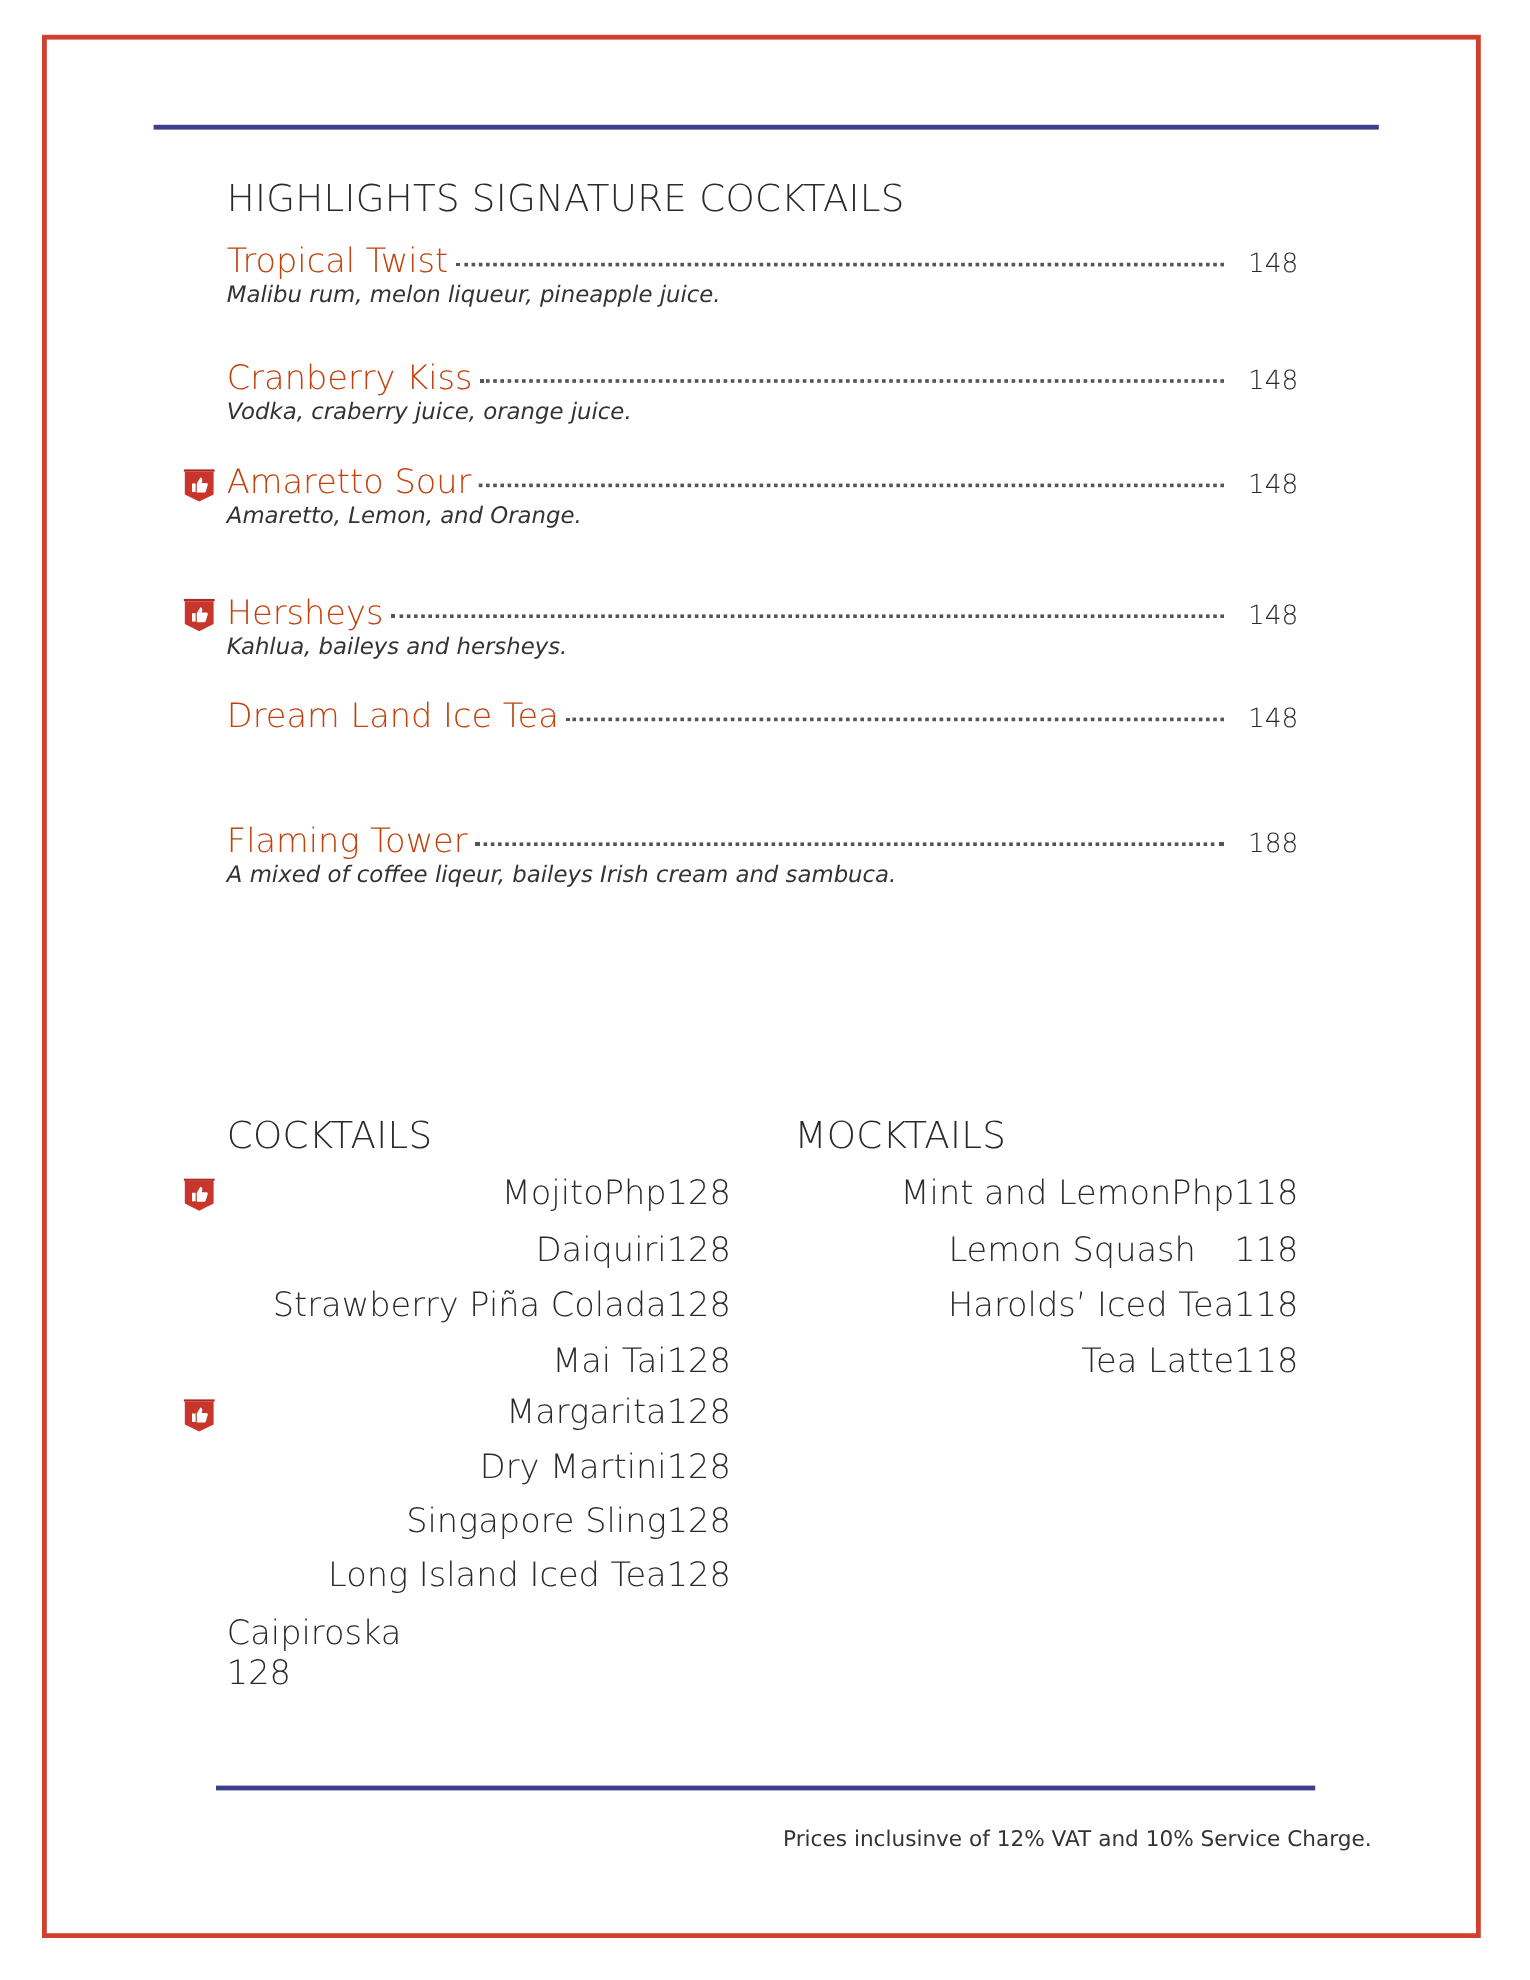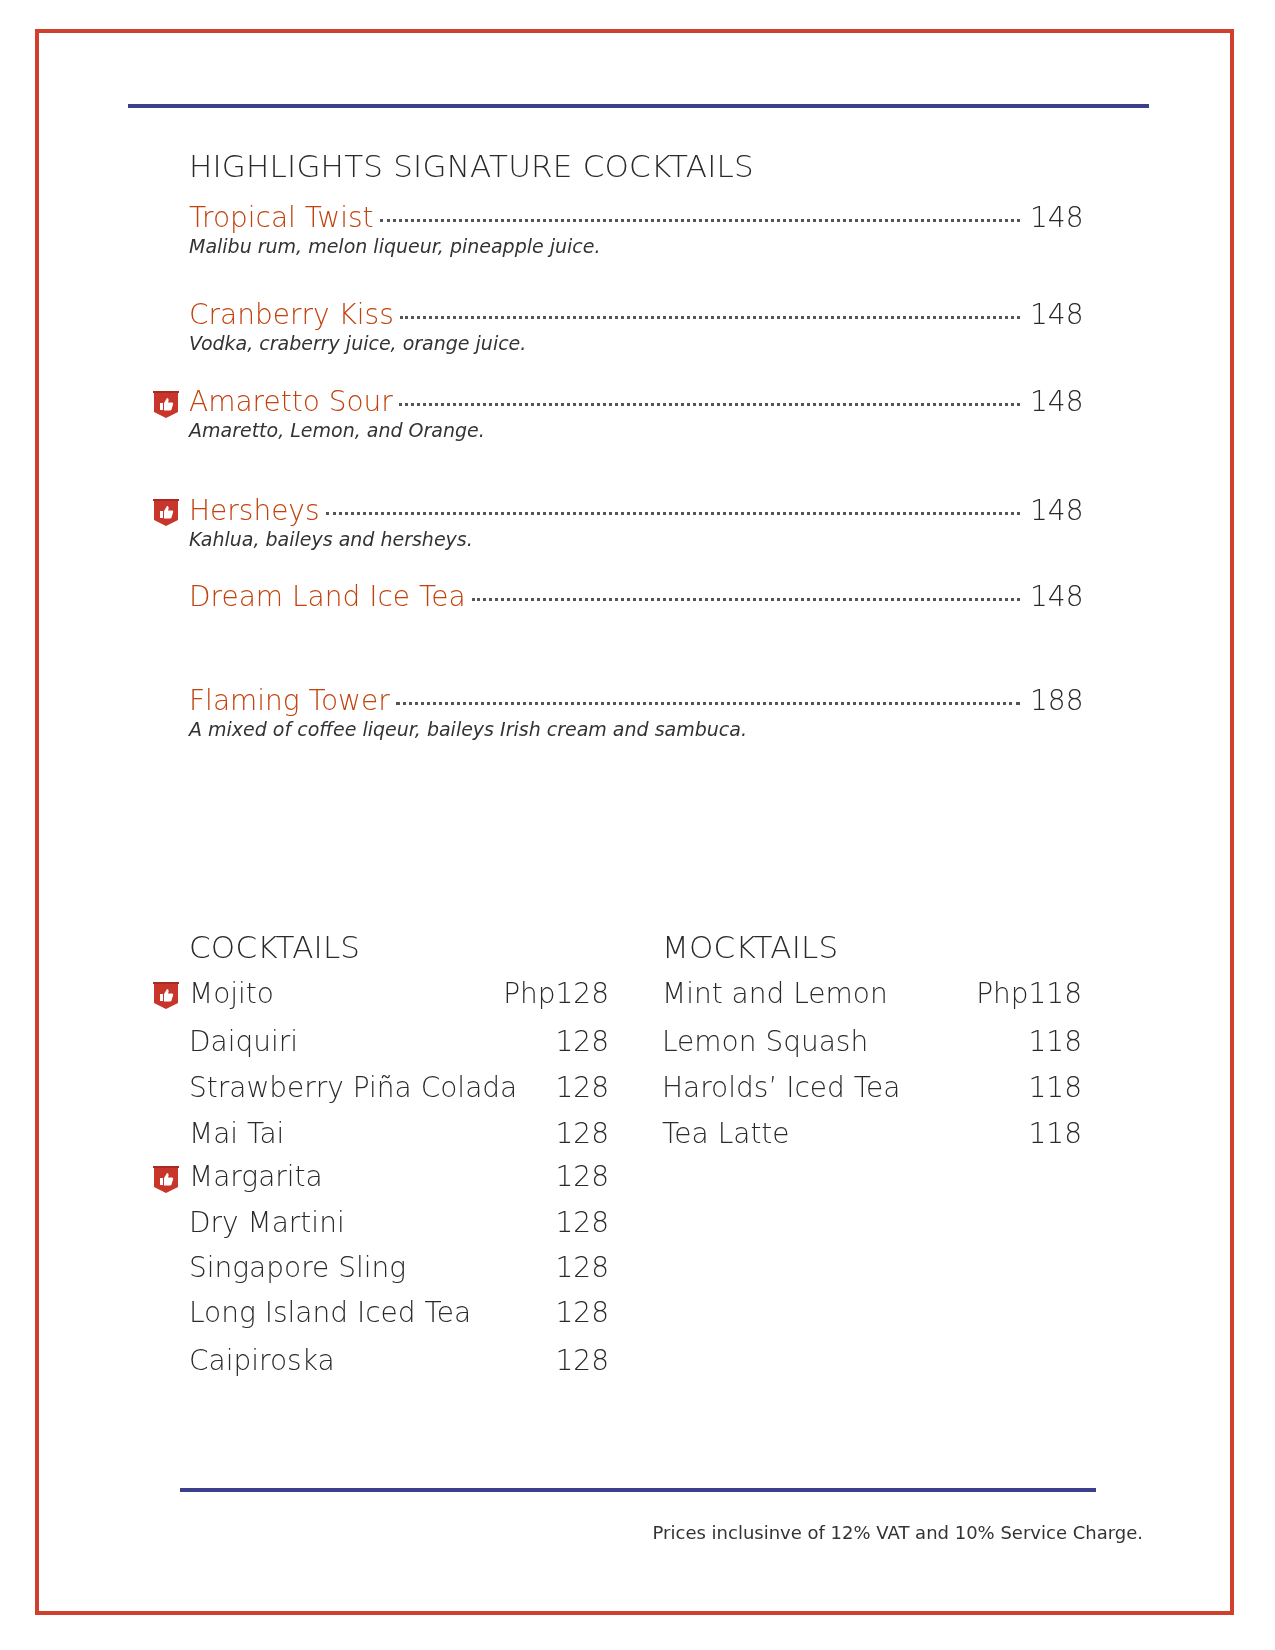--- a/index.html
+++ b/index.html
@@ -23,30 +23,30 @@
     }
 
     
     .sig-item { position: absolute; left: 189px; width: 893px; }
     .sig-row { display: flex; align-items: baseline; height: 34px; }
     .sig-name { font-size: 28px; font-weight: 300; white-space: nowrap; color: #c2410c; }
     .sig-leader {
       flex: 1; margin: 0 10px 0 6px; border-bottom: 3px dotted #555;
       transform: translateY(-5px); height: 0;
     }
-    .sig-price { font-size: 28px; font-weight: 300; width: 52px; text-align: right; }
+    .sig-price { font-size: 22px; font-weight: 300; width: 52px; text-align: right; }
     .sig-desc { font-size: 19px; font-style: italic; color: #333; margin-top: 0px; white-space: nowrap; }
 
     .badge {
       position: absolute; left: 153px; width: 26px; height: 28px;
     }
 
     
     .col-item {
-      position: absolute; display: flex; justify-content: space-between; align-items: baseline;
+      position: absolute; display: flex; justify-content: flex-end; align-items: baseline;
       font-size: 28px; font-weight: 300; color: #2a2a2a; white-space: nowrap;
     }
     .col-left { left: 189px; width: 420px; }
     .col-right { left: 662px; width: 420px; }
 
     .footer-note {
       position: absolute; left: 0; width: 1143px; top: 1522px; text-align: right;
       font-size: 18px; color: #333;
     }
   </style>
@@ -158,21 +158,21 @@
   <span>128</span>
 </div>
 <div class="col-item col-left" style="top:1251px;">
   <span>Singapore Sling</span>
   <span>128</span>
 </div>
 <div class="col-item col-left" style="top:1296px;">
   <span>Long Island Iced Tea</span>
   <span>128</span>
 </div>
-<div class="col-item col-left" style="top:1344px;">
+<div class="col-item col-left" style="top:1344px;flex-direction:column;">
   <span>Caipiroska</span>
   <span>128</span>
 </div>
 
 <div class="section-title" style="left:662px; top:929px;">MOCKTAILS</div>
 <div class="col-item col-right" style="top:977px;">
   <span>Mint and Lemon</span>
   <span>Php118</span>
 </div>
 <div class="col-item col-right" style="top:1025px;gap:32px;">

